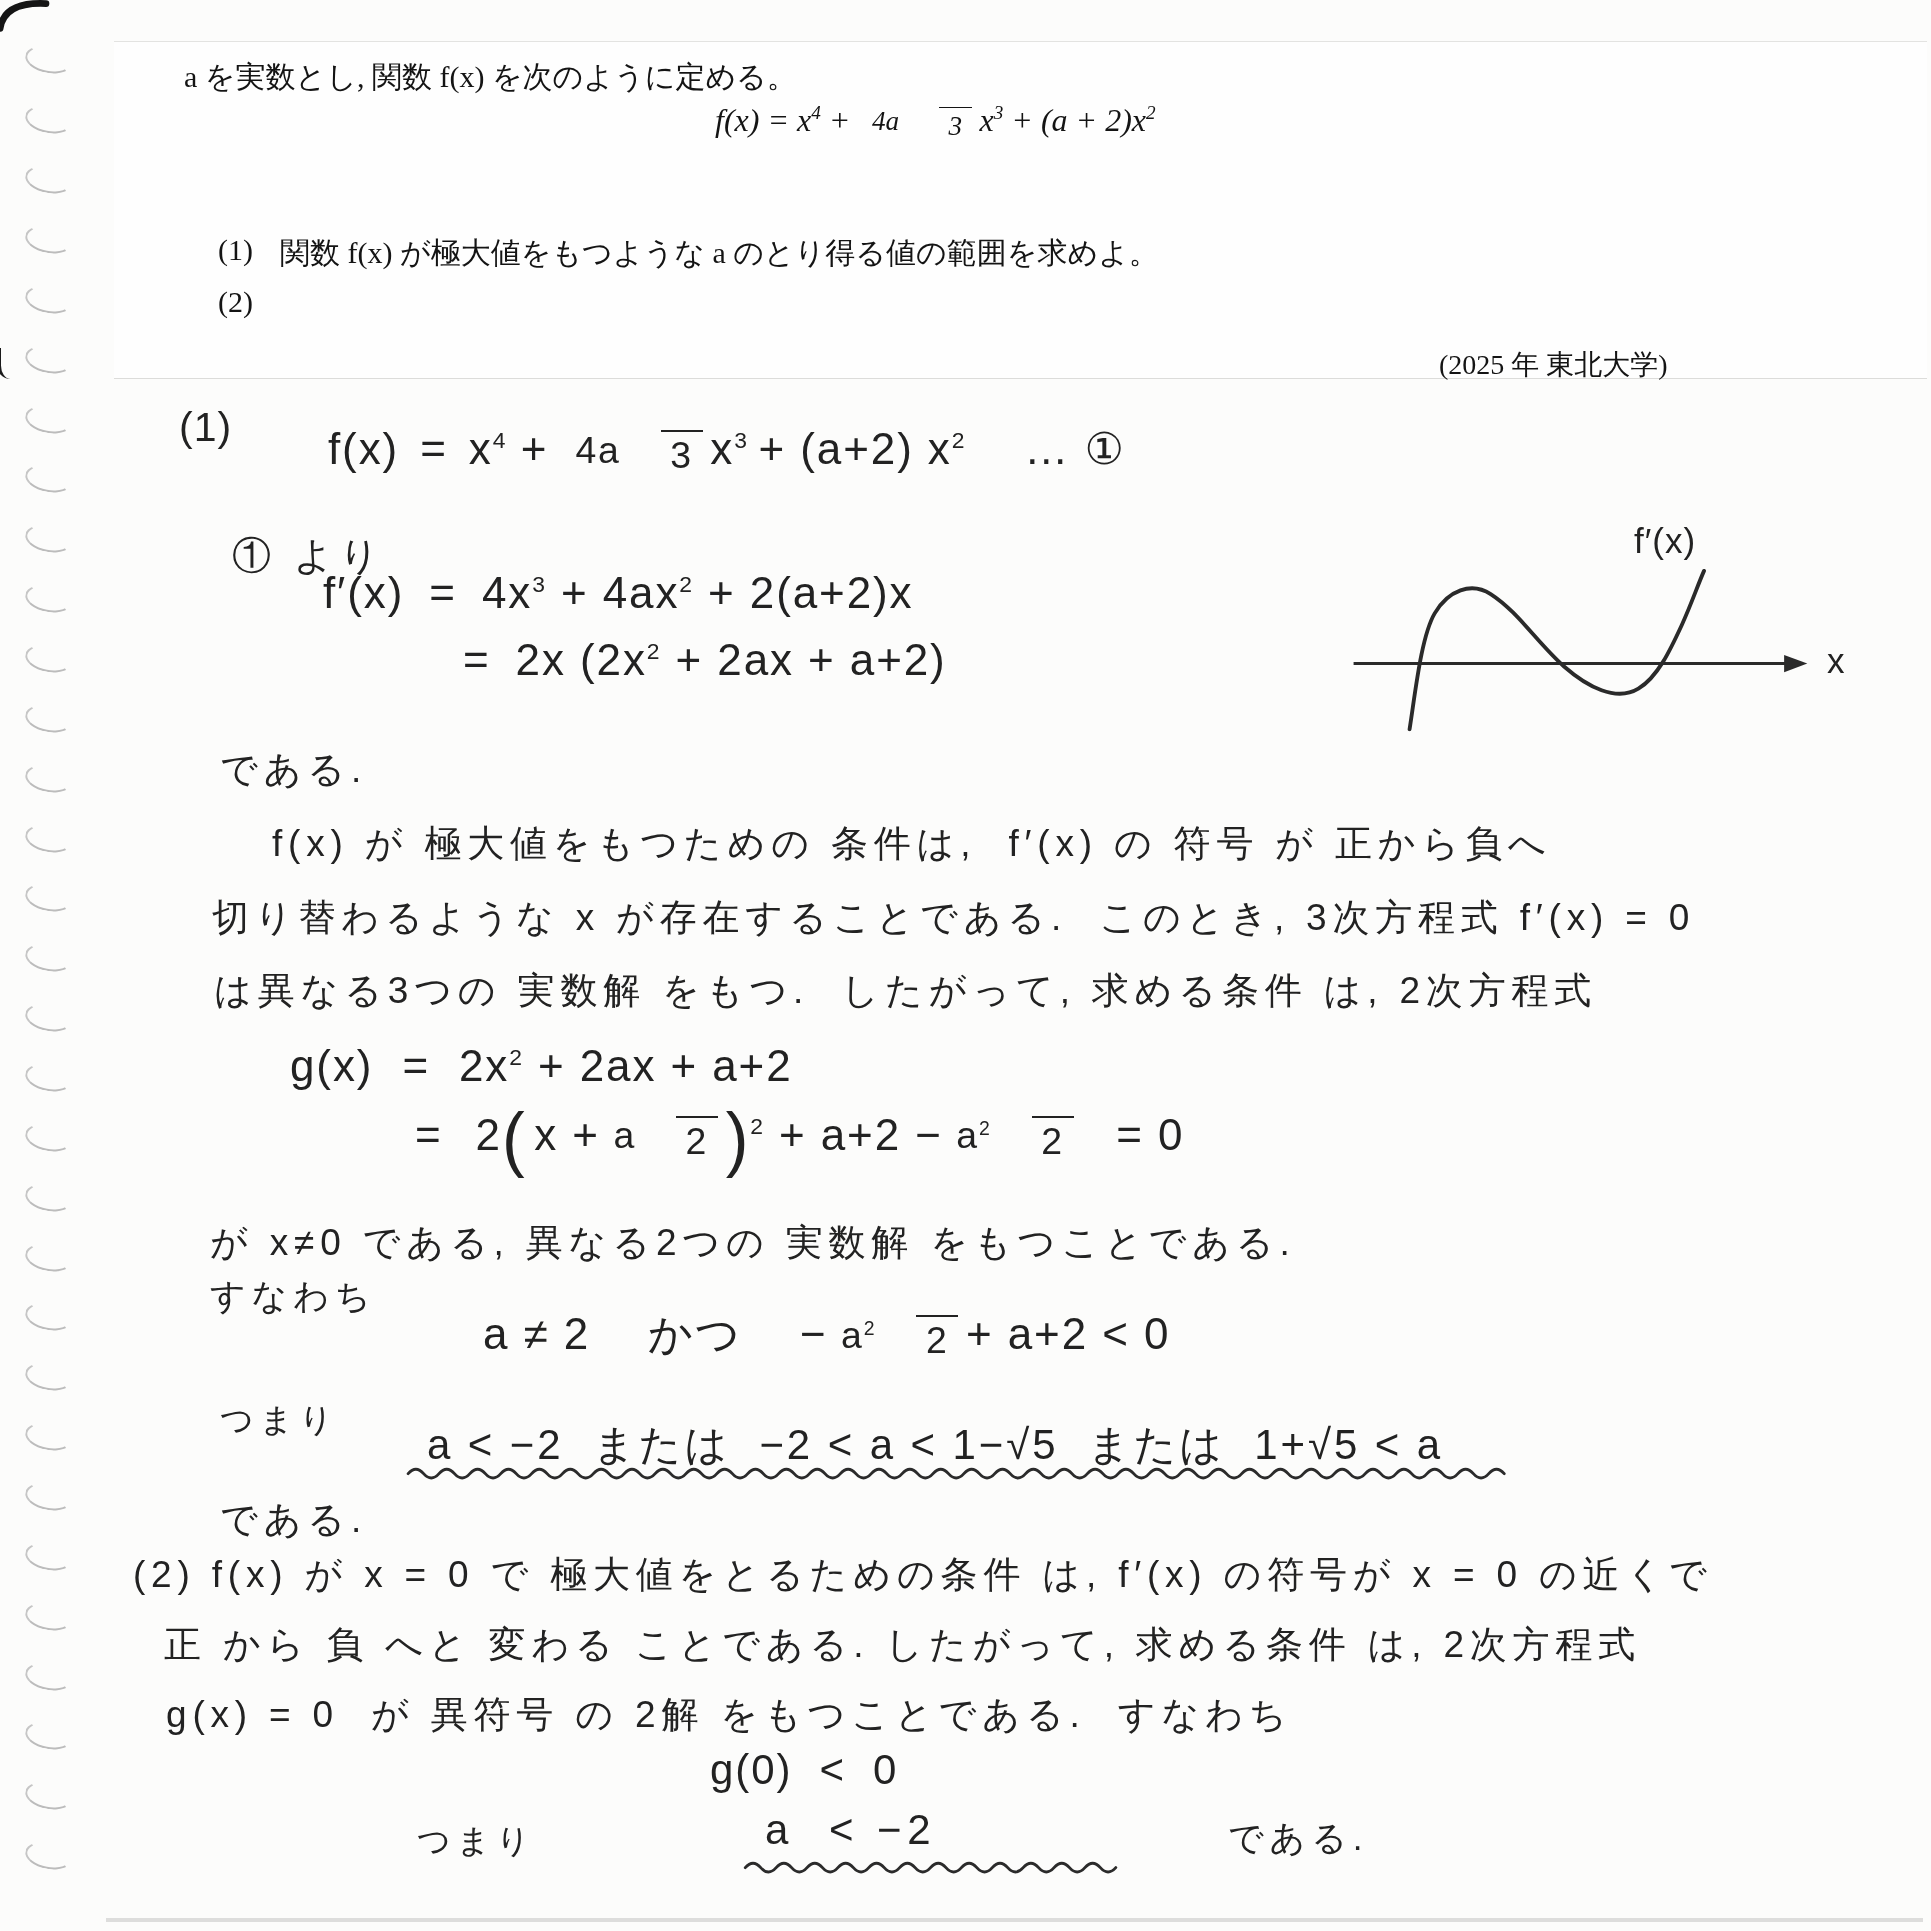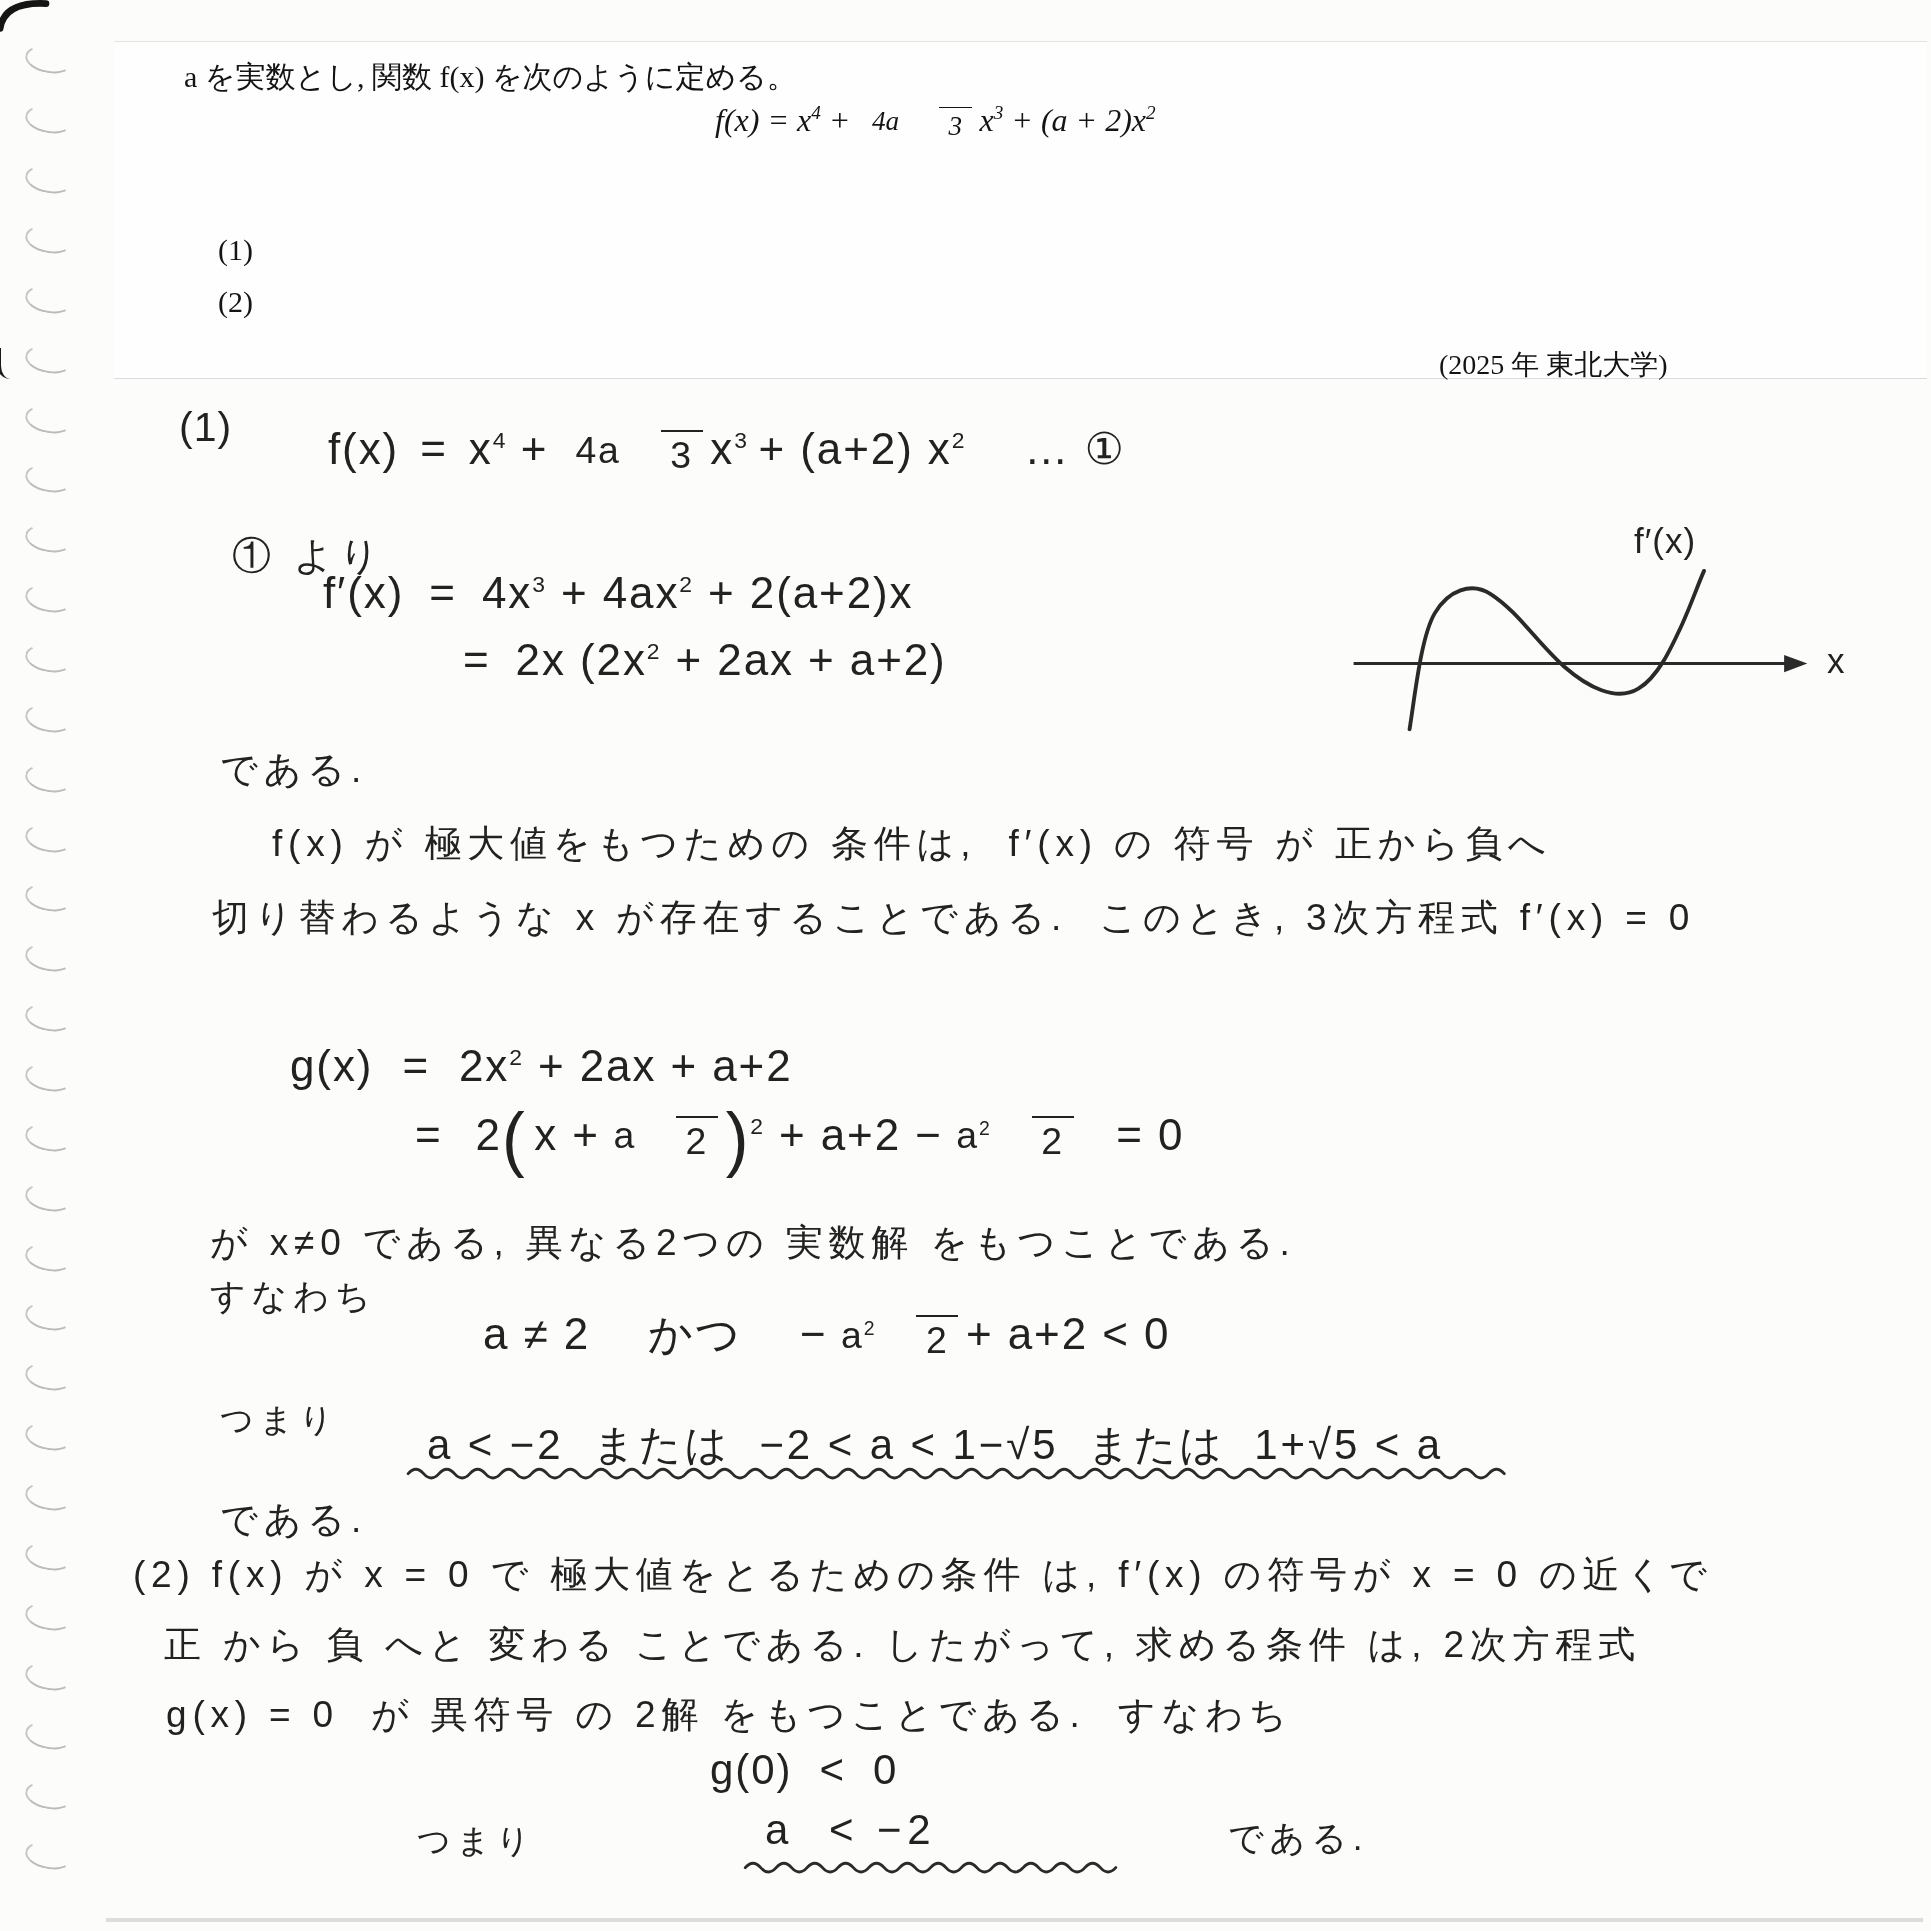--- a/index.html
+++ b/index.html
@@ -83,20 +83,21 @@
     <div class="abs pr pr-intro" style="left:70px;top:15.4px">a を実数とし, 関数 f(x) を次のように定める。</div>
 
     <div class="abs pr pr-formula eqrow" style="left:601px;top:60px">
       <span>f(x) = x</span><sup>4</sup><span> + </span><span class="frac">
           <span class="num">4a</span>
           <span class="den">3</span>
         </span><span>x</span><sup>3</sup><span> + (a + 2)x</span><sup>2</sup>
     </div>
 
     <div class="abs pr pr-q" style="left:104px;top:191px">(1)</div>
+    <div class="abs pr pr-q" style="left:166px;top:191px">関数 f(x) が極大値をもつような a のとり得る値の範囲を求めよ。</div>
     <div class="abs pr pr-q" style="left:104px;top:243px">(2)</div>
     <div class="abs pr pr-src" style="left:1325px;top:304px">(2025 年 東北大学)</div>
   </section>
 
   <div class="abs hw hw-label" style="left:179px;top:404px">(1)</div>
 
   <div class="abs hw hw-big eqrow" style="left:328px;top:423px">
     <span>f(x)</span><span style="margin:0 21px">=</span><span>x</span><sup class="hsup">4</sup><span style="margin:0 13.5px">+</span><span class="frac">
         <span class="num">4a</span>
         <span class="den">3</span>
@@ -118,20 +119,21 @@
     <polygon points="482,132 458,123 458,141" fill="#2a2a2a"></polygon>
     <path d="M 70 200 C 76 162 82 104 96 80 C 110 56 134 47 154 60 C 182 78 202 110 230 135 C 254 156 284 172 307 158 C 327 146 340 118 352 92 C 362 70 368 52 375 36" fill="none" stroke="#2a2a2a" stroke-width="4" stroke-linecap="round"></path>
   </svg>
   <div class="abs hw" style="left:1634px;top:521px;font-size:35px;letter-spacing:1px">f′(x)</div>
   <div class="abs hw" style="left:1827px;top:641px;font-size:35px">x</div>
 
   <div class="abs hw hw-par" style="left:220px;top:745px">である.</div>
 
   <div class="abs hw hw-par" style="left:272px;top:819px">f(x) が 極大値をもつための 条件は,  f′(x) の 符号 が 正から負へ</div>
   <div class="abs hw hw-par" style="left:212px;top:893px">切り替わるような x が存在することである.  このとき, 3次方程式 f′(x) = 0</div>
+  <div class="abs hw hw-par" style="left:214px;top:966px">は異なる3つの 実数解 をもつ.  したがって, 求める条件 は, 2次方程式</div>
 
   <div class="abs hw hw-big eqrow" style="left:290px;top:1041px">
     <span>g(x)</span><span style="margin:0 29px">=</span><span>2x</span><sup class="hsup">2</sup><span> + 2ax + a+2</span>
   </div>
 
   <div class="abs hw hw-big eqrow" style="left:415px;top:1099px">
     <span>=</span><span style="margin-left:33px">2</span><span class="bp">(</span><span style="margin-left:7.7px">x +</span><span class="frac">
         <span class="num">a</span>
         <span class="den">2</span>
       </span><span class="bp">)</span><sup class="hsup">2</sup><span> + a+2 −</span><span class="frac">

